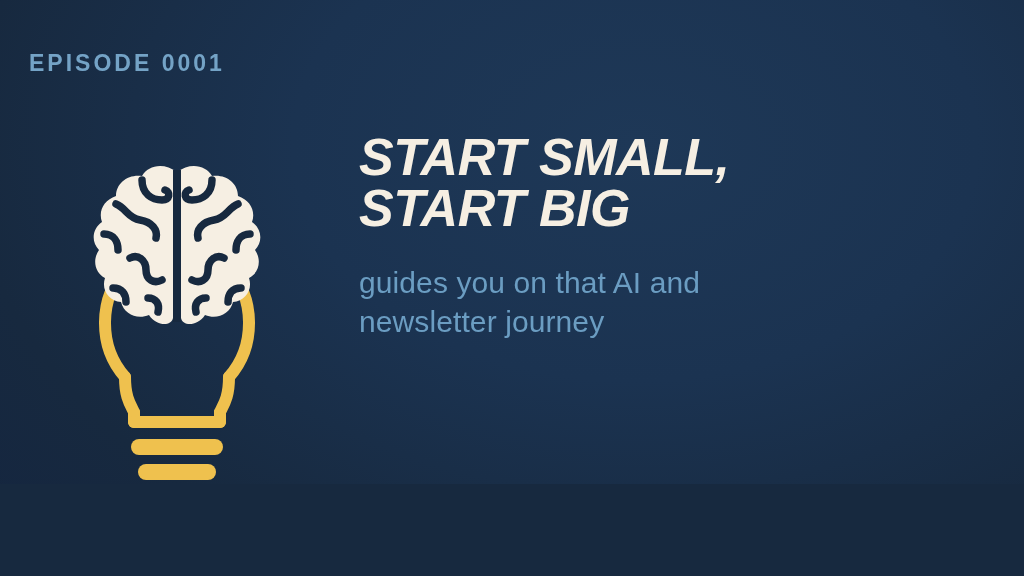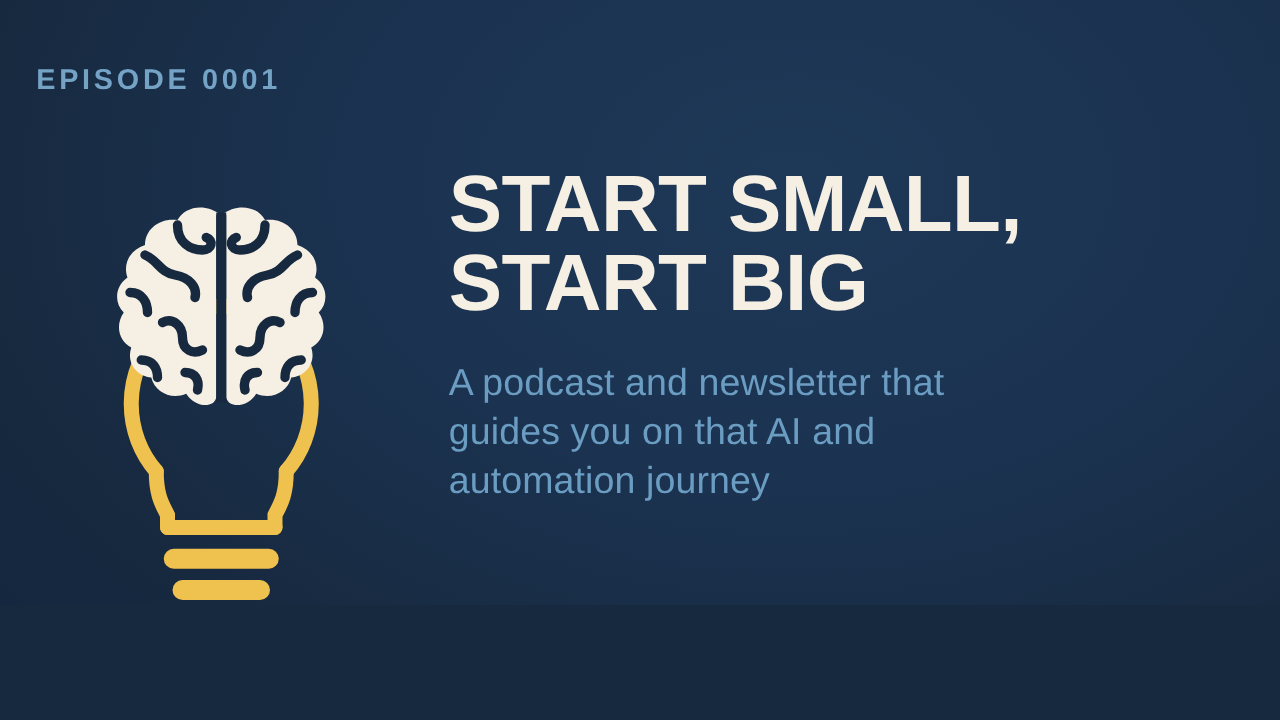--- a/index.html
+++ b/index.html
@@ -58,26 +58,27 @@
     font-size: 34px;
     font-weight: bold;
     letter-spacing: 2.2px;
     color: #4b81ad;
     line-height: 1.0;
     margin-bottom: 22px;
     white-space: nowrap;
   }
 
   #headline {
-    font-size: 64px;
+    font-size: 52px;
     font-weight: bold;
     color: #f6efe3;
     line-height: 0.99;
     letter-spacing: -0.5px;
     margin: 0;
+    font-style: italic;
   }
   #headline .hl-line {
     display: block;
     white-space: nowrap;
   }
 
   #subtitle {
     margin-top: 28px;
     font-size: 30px;
     font-weight: normal;
@@ -199,19 +200,18 @@
 
   <div id="text-column">
 
 
     <div id="headline">
       <span class="hl-line">START SMALL,</span>
       <span class="hl-line">START BIG</span>
     </div>
 
     <div id="subtitle">
-      <span class="sub-line">A podcast and newsletter that</span>
       <span class="sub-line">guides you on that AI and</span>
-      <span class="sub-line">automation journey</span>
+      <span class="sub-line">newsletter journey</span>
     </div>
 
   </div>
 </div>
 
 </body></html>

